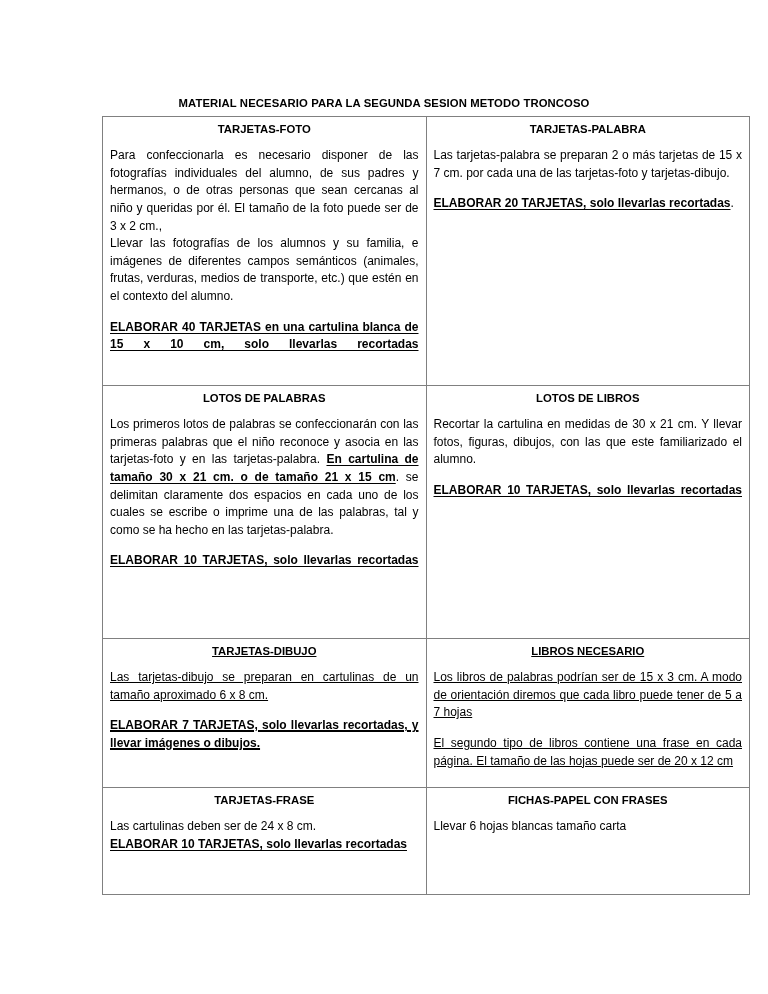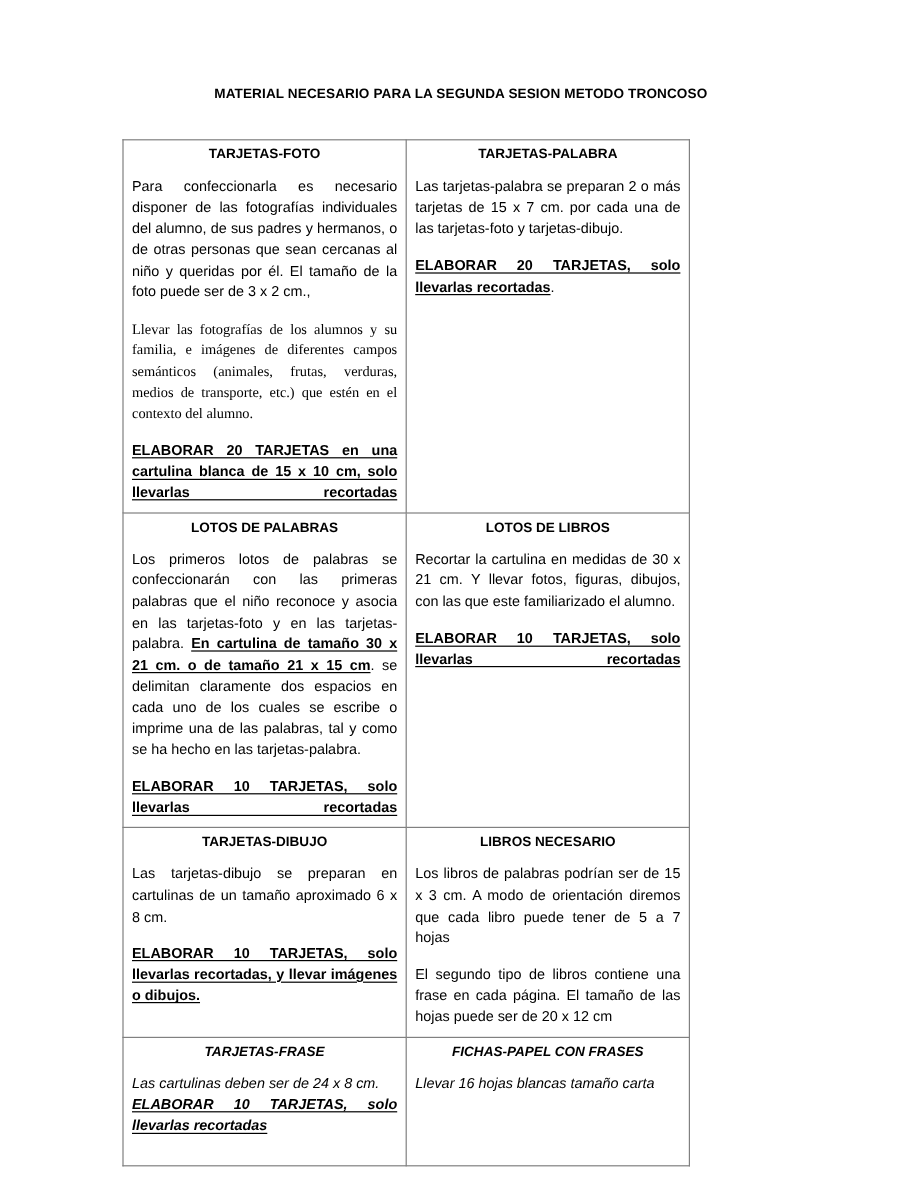--- a/index.html
+++ b/index.html
@@ -18,33 +18,33 @@
   .page {
     position: relative;
     width: 768px;
     height: 994px;
     background: #ffffff;
     box-sizing: border-box;
   }
   .doc-title {
     position: absolute;
     left: 102px;
-    top: 72px;
+    top: 96px;
     width: 564px;
     text-align: center;
     font-size: 11.3px;
     font-weight: bold;
     letter-spacing: 0.1px;
     line-height: 1.25;
   }
   table.material-table {
     position: absolute;
     left: 102px;
     top: 116px;
-    width: 473px;
+    width: 648px;
     border-collapse: collapse;
     table-layout: fixed;
   }
   table.material-table td {
     border: 1px solid #808080;
     vertical-align: top;
     padding: 0;
     width: 50%;
   }
   .cell-inner {
@@ -61,63 +61,62 @@
     margin: 0;
     font-size: 12px;
     line-height: 1.47;
     text-align: justify;
     text-justify: inter-word;
   }
   .cell-body p.gap {
     margin-top: 13px;
   }
   .cell-body p.tight {
-    margin-top: 13px;
-    font-family: Liberation Serif, serif;
+    margin-top: 0;
   }
   
   .cell-body p.just {
     text-align: justify;
   }
   .cell-body p.just-full {
     text-align: justify;
     text-align-last: justify;
   }
   .em-underline {
     font-weight: bold;
     text-decoration: underline;
     text-underline-offset: 2px;
   }
   .plain {
     font-weight: normal;
     text-decoration: none;
   }
   .row-tall-a td { height: 268px; }
   .row-tall-b td { height: 252px; }
-  .row-tall-c td { height: 148px; }
-  .row-tall-d td { height: 106px; font-style: italic; }
+  .row-tall-c td { height: 148px; text-decoration: underline; }
+  .row-tall-d td { height: 106px; }
 </style>
 </head>
 <body>
 
 <div class="page">
 
   <div class="doc-title">MATERIAL NECESARIO PARA LA SEGUNDA SESION METODO TRONCOSO</div>
 
   <table class="material-table">
     <tbody>
 
       <tr class="row-tall-a">
         <td>
           <div class="cell-inner">
             <div class="cell-header">TARJETAS-FOTO</div>
             <div class="cell-body">
               <p class="just">Para confeccionarla es necesario disponer de las fotografías individuales del alumno, de sus padres y hermanos, o de otras personas que sean cercanas al niño y queridas por él. El tamaño de la foto puede ser de 3 x 2 cm.,</p>
               <p class="just tight">Llevar las fotografías de los alumnos y su familia, e imágenes de diferentes campos semánticos (animales, frutas, verduras, medios de transporte, etc.) que estén en el contexto del alumno.</p>
-              <p class="gap just-full em-underline">ELABORAR 20 TARJETAS en una cartulina blanca de 15 x 10 cm, solo llevarlas recortadas</p>
+              <p class="gap just-full em-underline">ELABORAR 40 TARJETAS en una cartulina blanca de 15 x 10 cm, solo llevarlas recortadas</p>
             </div>
           </div>
         </td>
         <td>
           <div class="cell-inner">
             <div class="cell-header">TARJETAS-PALABRA</div>
             <div class="cell-body">
               <p class="just">Las tarjetas-palabra se preparan 2 o más tarjetas de 15 x 7 cm. por cada una de las tarjetas-foto y tarjetas-dibujo.</p>
               <p class="gap">
                 <span class="em-underline">ELABORAR 20 TARJETAS, solo llevarlas recortadas</span><span class="plain">.</span>
@@ -147,21 +146,21 @@
           </div>
         </td>
       </tr>
 
       <tr class="row-tall-c">
         <td>
           <div class="cell-inner">
             <div class="cell-header">TARJETAS-DIBUJO</div>
             <div class="cell-body">
               <p>Las tarjetas-dibujo se preparan en cartulinas de un tamaño aproximado 6 x 8 cm.</p>
-              <p class="gap just em-underline">ELABORAR 10 TARJETAS, solo llevarlas recortadas, y llevar imágenes o dibujos.</p>
+              <p class="gap just em-underline">ELABORAR 7 TARJETAS, solo llevarlas recortadas, y llevar imágenes o dibujos.</p>
             </div>
           </div>
         </td>
         <td>
           <div class="cell-inner">
             <div class="cell-header">LIBROS NECESARIO</div>
             <div class="cell-body">
               <p>Los libros de palabras podrían ser de 15 x 3 cm. A modo de orientación diremos que cada libro puede tener de 5 a 7 hojas</p>
               <p class="gap">El segundo tipo de libros contiene una frase en cada página. El tamaño de las hojas puede ser de 20 x 12 cm</p>
             </div>
@@ -176,21 +175,21 @@
             <div class="cell-body">
               <p>Las cartulinas deben ser de 24 x 8 cm.</p>
               <p class="just em-underline">ELABORAR 10 TARJETAS, solo llevarlas recortadas</p>
             </div>
           </div>
         </td>
         <td>
           <div class="cell-inner">
             <div class="cell-header">FICHAS-PAPEL CON FRASES</div>
             <div class="cell-body">
-              <p>Llevar 16 hojas blancas tamaño carta</p>
+              <p>Llevar 6 hojas blancas tamaño carta</p>
             </div>
           </div>
         </td>
       </tr>
 
     </tbody>
   </table>
 
 </div>
 

